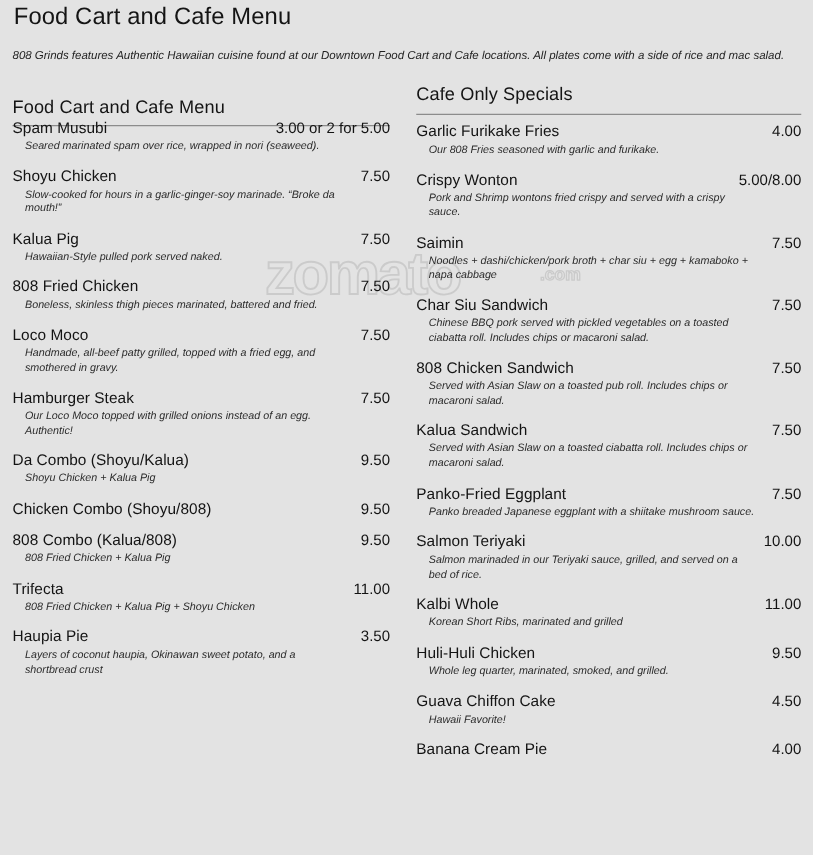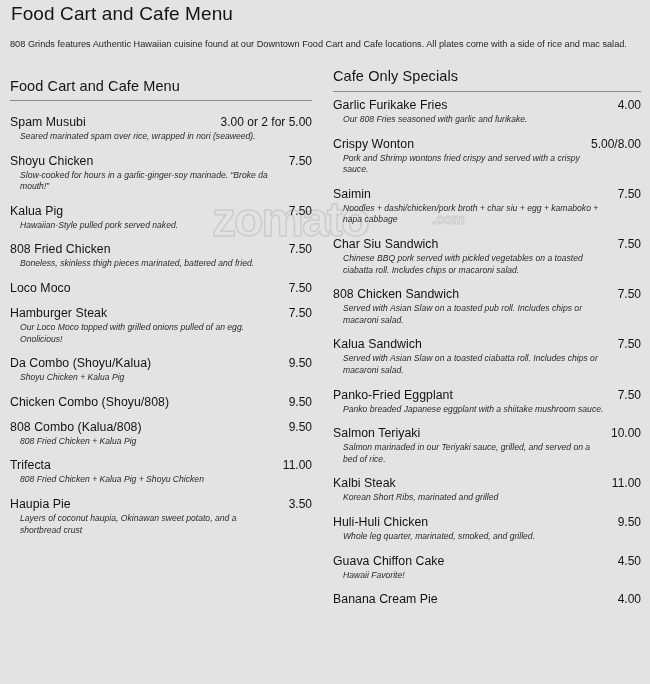--- a/index.html
+++ b/index.html
@@ -62,20 +62,21 @@
   }
   .page-desc {
     position: absolute;
     left: 10px;
     top: 38px;
     width: 636px;
     font-size: 9.2px;
     font-weight: 400;
     line-height: 13px;
     color: #1f1f1f;
+    font-style: italic;
   }
 
   
   .col {
     position: absolute;
     top: 0;
   }
   .col-left  { left: 10px;  width: 302px; }
   .col-right { left: 333px; width: 308px; }
 
@@ -142,21 +143,21 @@
 <div class="watermark wm-sub">.com</div>
 
 <div class="page-head">
   <div class="page-title">Food Cart and Cafe Menu</div>
   <div class="page-desc">808 Grinds features Authentic Hawaiian cuisine found at our Downtown Food Cart and Cafe locations. All plates come with a side of rice and mac salad.</div>
 </div>
 
 <div class="col col-left" id="col-left">
     <div class="section-title" style="position: absolute; left: 0px; top: 78px;">Food Cart and Cafe Menu</div>
     <div class="section-rule" style="position: absolute; left: 0px; top: 100px; width: 100%; border-top-color: rgb(140, 140, 140);"></div>
-    <ul class="items" style="position: absolute; left: 0px; top: 115px; width: 100%;">
+    <ul class="items" style="position: absolute; left: 0px; top: 95px; width: 100%;">
       <li class="item">
         <div class="item-head">
           <span class="item-name">Spam Musubi</span>
           <span class="item-price">3.00 or 2 for 5.00</span>
         </div>
         <div class="item-desc">Seared marinated spam over rice, wrapped in nori (seaweed).</div>
       </li>
       <li class="item">
         <div class="item-head">
           <span class="item-name">Shoyu Chicken</span>
@@ -176,27 +177,28 @@
           <span class="item-name">808 Fried Chicken</span>
           <span class="item-price">7.50</span>
         </div>
         <div class="item-desc">Boneless, skinless thigh pieces marinated, battered and fried.</div>
       </li>
       <li class="item">
         <div class="item-head">
           <span class="item-name">Loco Moco</span>
           <span class="item-price">7.50</span>
         </div>
+        <div class="item-desc">Handmade, all-beef patty grilled, topped with a fried egg, and smothered in gravy.</div>
       </li>
       <li class="item">
         <div class="item-head">
           <span class="item-name">Hamburger Steak</span>
           <span class="item-price">7.50</span>
         </div>
-        <div class="item-desc">Our Loco Moco topped with grilled onions pulled of an egg. Onolicious!</div>
+        <div class="item-desc">Our Loco Moco topped with grilled onions instead of an egg. Authentic!</div>
       </li>
       <li class="item">
         <div class="item-head">
           <span class="item-name">Da Combo (Shoyu/Kalua)</span>
           <span class="item-price">9.50</span>
         </div>
         <div class="item-desc">Shoyu Chicken + Kalua Pig</div>
       </li>
       <li class="item">
         <div class="item-head">
@@ -283,21 +285,21 @@
       </li>
       <li class="item">
         <div class="item-head">
           <span class="item-name">Salmon Teriyaki</span>
           <span class="item-price">10.00</span>
         </div>
         <div class="item-desc">Salmon marinaded in our Teriyaki sauce, grilled, and served on a bed of rice.</div>
       </li>
       <li class="item">
         <div class="item-head">
-          <span class="item-name">Kalbi Steak</span>
+          <span class="item-name">Kalbi Whole</span>
           <span class="item-price">11.00</span>
         </div>
         <div class="item-desc">Korean Short Ribs, marinated and grilled</div>
       </li>
       <li class="item">
         <div class="item-head">
           <span class="item-name">Huli-Huli Chicken</span>
           <span class="item-price">9.50</span>
         </div>
         <div class="item-desc">Whole leg quarter, marinated, smoked, and grilled.</div>

